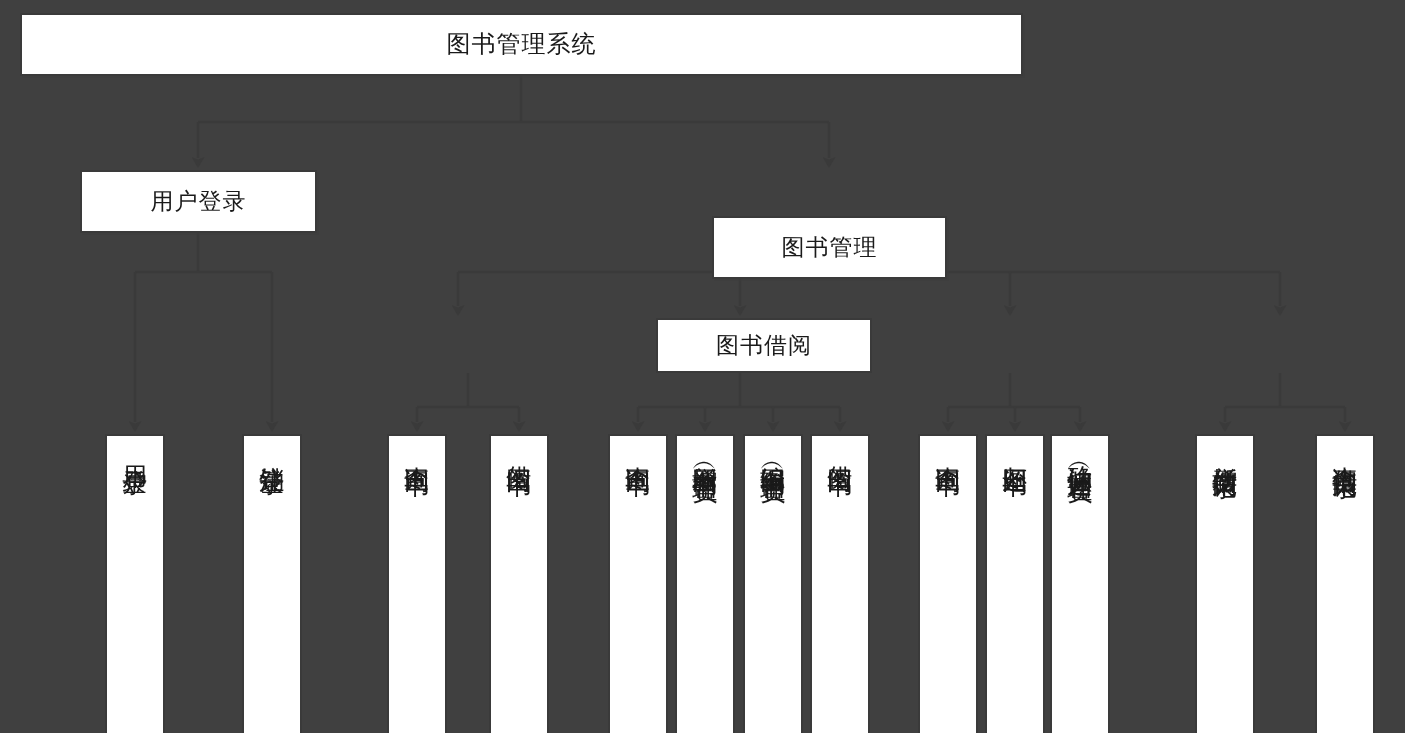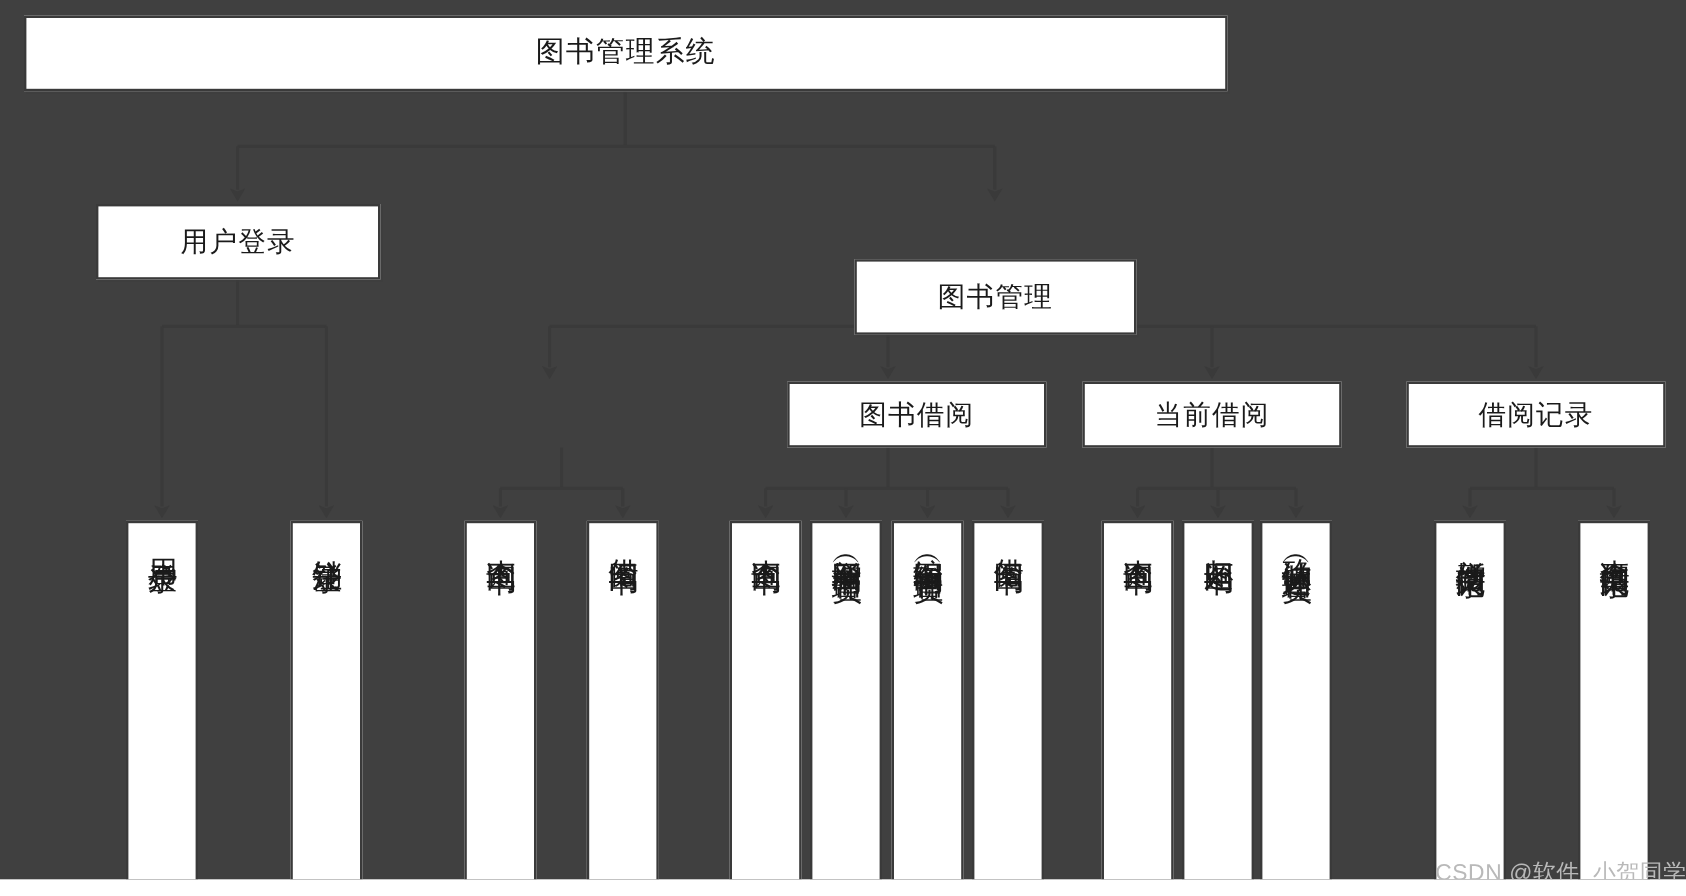--- a/index.html
+++ b/index.html
@@ -141,27 +141,21 @@
 
   <div class="node horiz shadowed" style="left:712px; top:170px; width:235px; height:63px;margin-top:46px;">
     <span class="label">图书管理</span>
   </div>
 
 
   <div class="node horiz" style="left:632px; top:318px; width:216px; height:55px;margin-left:24px;">
     <span class="label">图书借阅</span>
   </div>
 
-  <div class="node horiz" style="left:902px; top:318px; width:216px; height:55px;">
-    <span class="label">当前借阅</span>
-  </div>
-
-  <div class="node horiz" style="left:1172px; top:318px; width:216px; height:55px;">
-    <span class="label">借阅记录</span>
-  </div>
+
 
   <div class="node vert" style="left:105px; top:434px; width:60px; height:301px;">
     <span class="label">用户登录</span>
   </div>
 
   <div class="node vert" style="left:242px; top:434px; width:60px; height:301px;">
     <span class="label">注销登录</span>
   </div>
 
   <div class="node vert" style="left:387px; top:434px; width:60px; height:301px;">
@@ -201,15 +195,14 @@
   </div>
 
   <div class="node vert" style="left:1195px; top:434px; width:60px; height:301px;">
     <span class="label">新增借阅记录</span>
   </div>
 
   <div class="node vert" style="left:1315px; top:434px; width:60px; height:301px;">
     <span class="label">查询借阅记录</span>
   </div>
 
-  <div class="watermark" style="left:1196px; top:714px;">CSDN @软件_小贺同学</div>
 
 </div>
 
 </body></html>

